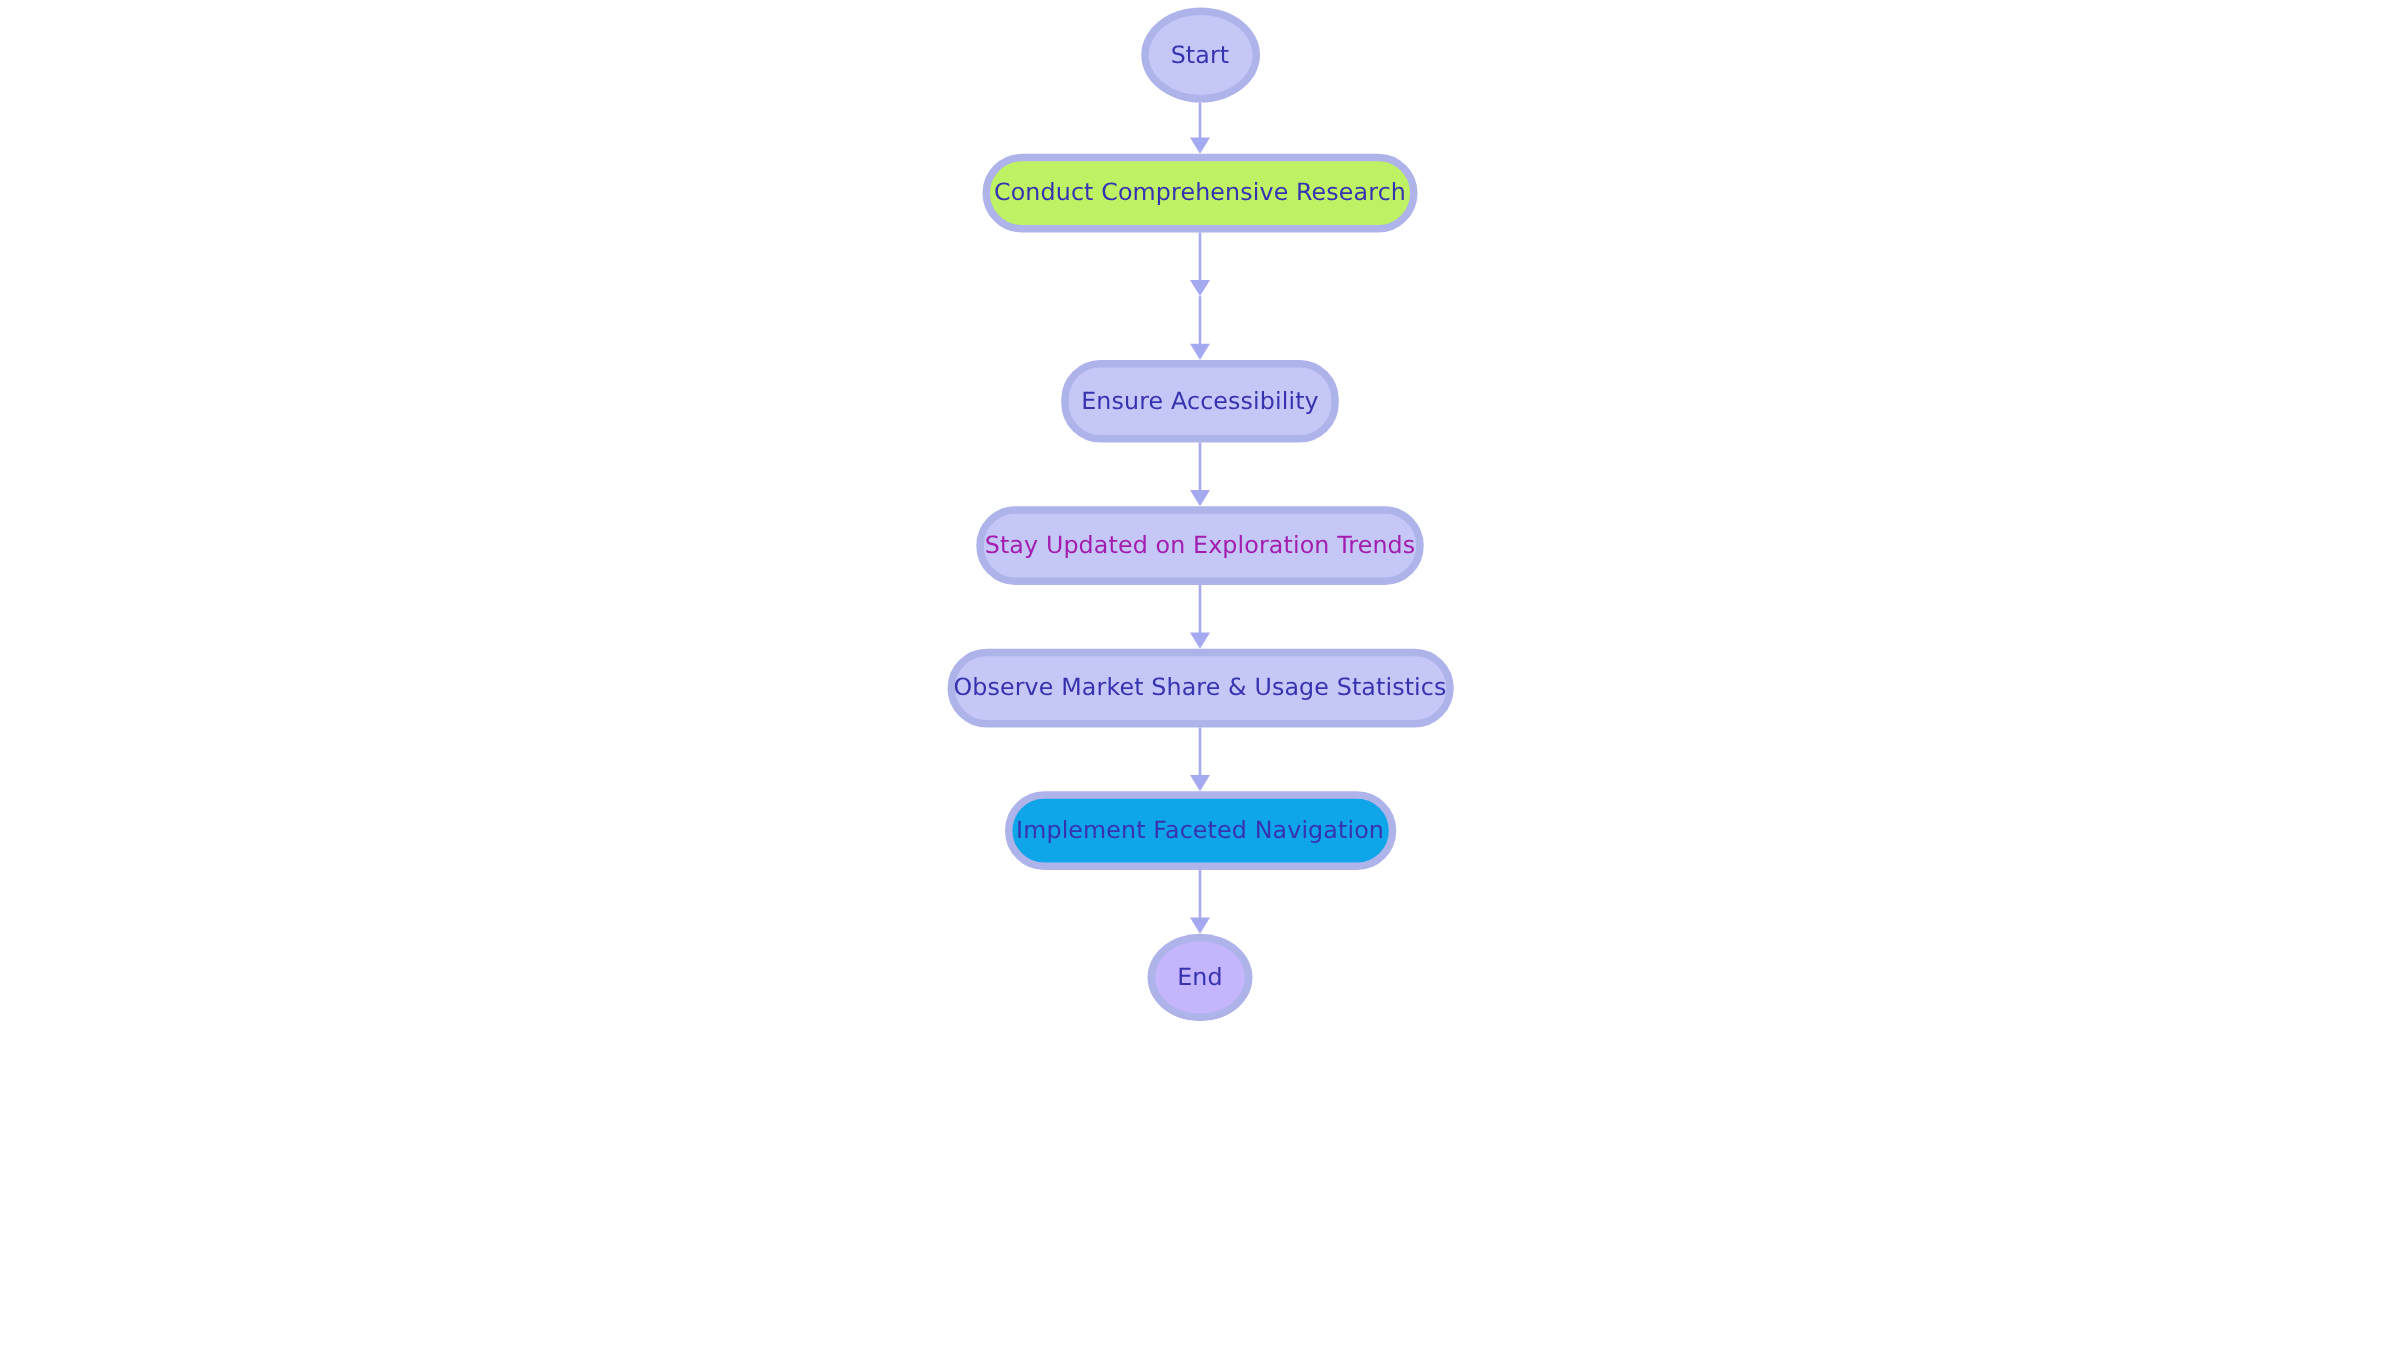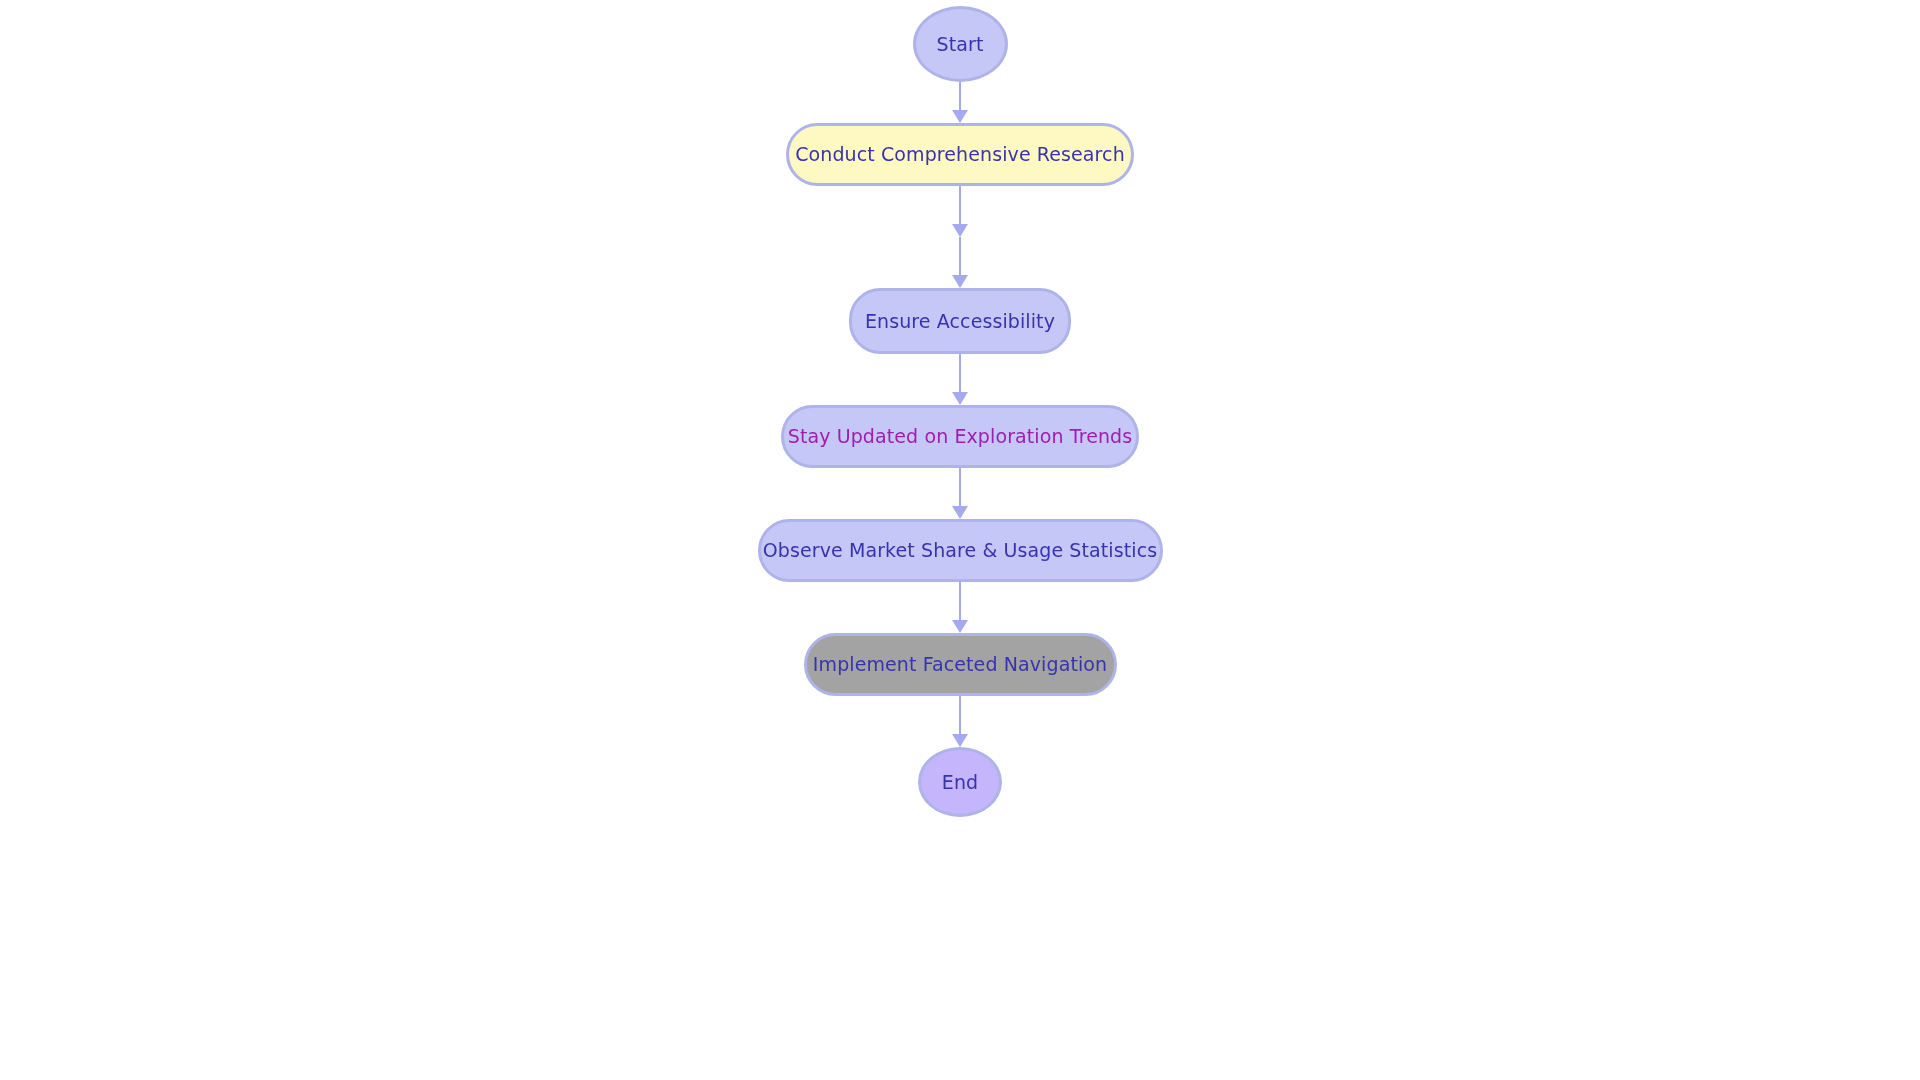--- a/index.html
+++ b/index.html
@@ -33,21 +33,21 @@
     align-items: center;
   }
 
   
   .node {
     box-sizing: border-box;
     display: flex;
     align-items: center;
     justify-content: center;
     background: #c5c8f7;
-    border: 3px solid #14532d;
+    border: 6px solid #14532d;
     color: #3733b0;
     font-size: 19px;
     font-weight: 400;
     letter-spacing: 0.1px;
     white-space: nowrap;
     line-height: 1;
   }
 
   .node.terminal {
     width: 95px;
@@ -99,21 +99,21 @@
 
     <div class="node terminal" style="width: 95px; height: 76px; background: rgb(197, 200, 247); border-color: rgb(174, 179, 234); color: rgb(55, 51, 176);">
       <span>Start</span>
     </div>
 
     <div class="connector gap-a">
       <div class="line" style="background: rgb(165, 169, 240);"></div>
       <div class="arrowhead" style="border-top-color: rgb(165, 169, 240);"></div>
     </div>
 
-    <div class="node step" style="width: 348px; height: 63px; border-radius: 31.5px; background: #fef9c3; border-color: rgb(174, 179, 234); color: rgb(55, 51, 176);">
+    <div class="node step" style="width: 348px; height: 63px; border-radius: 31.5px; background: #bef264; border-color: rgb(174, 179, 234); color: rgb(55, 51, 176);">
       <span>Conduct Comprehensive Research</span>
     </div>
 
     <div class="connector gap-b">
       <div class="line" style="background: rgb(165, 169, 240);"></div>
       <div class="arrowhead" style="border-top-color: rgb(165, 169, 240);"></div>
     </div>
 
 
     <div class="connector gap-b">
@@ -141,21 +141,21 @@
 
     <div class="node step" style="width: 405px; height: 63px; border-radius: 31.5px; background: rgb(197, 200, 247); border-color: rgb(174, 179, 234); color: rgb(55, 51, 176);">
       <span>Observe Market Share &amp; Usage Statistics</span>
     </div>
 
     <div class="connector gap-b">
       <div class="line" style="background: rgb(165, 169, 240);"></div>
       <div class="arrowhead" style="border-top-color: rgb(165, 169, 240);"></div>
     </div>
 
-    <div class="node step" style="width: 313px; height: 63px; border-radius: 31.5px; background: #a3a3a3; border-color: rgb(174, 179, 234); color: rgb(55, 51, 176);">
+    <div class="node step" style="width: 313px; height: 63px; border-radius: 31.5px; background: #0ea5e9; border-color: rgb(174, 179, 234); color: rgb(55, 51, 176);">
       <span>Implement Faceted Navigation</span>
     </div>
 
     <div class="connector gap-b">
       <div class="line" style="background: rgb(165, 169, 240);"></div>
       <div class="arrowhead" style="border-top-color: rgb(165, 169, 240);"></div>
     </div>
 
     <div class="node terminal" style="width: 84px; height: 70px; background: #c4b5fd; border-color: rgb(174, 179, 234); color: rgb(55, 51, 176);">
       <span>End</span>

